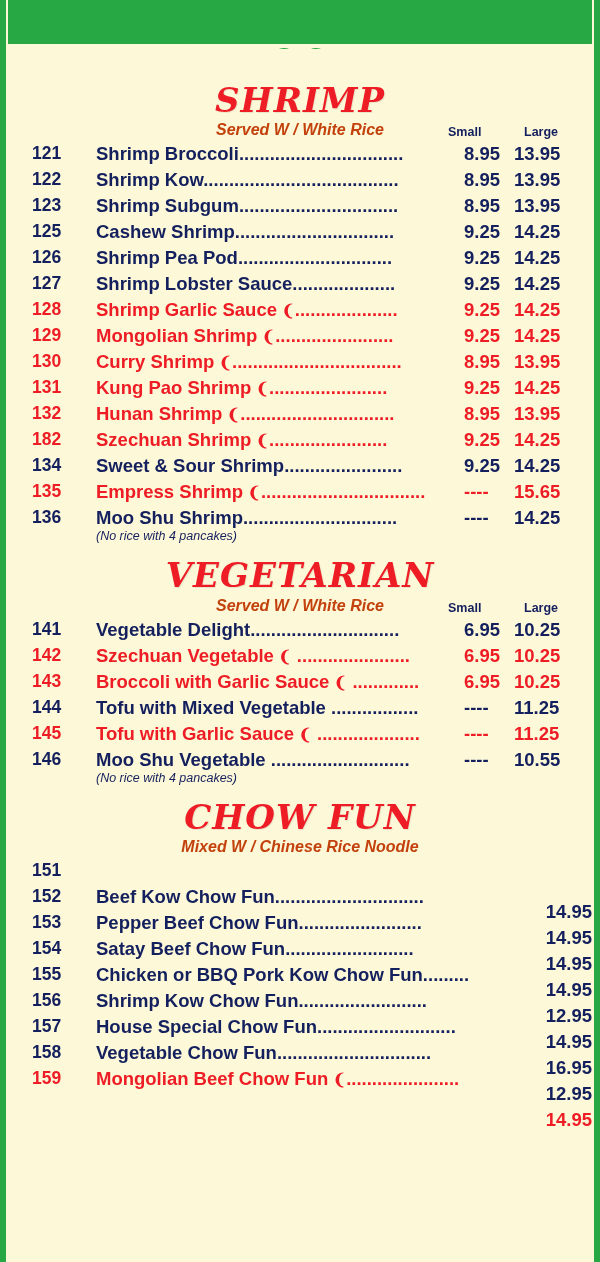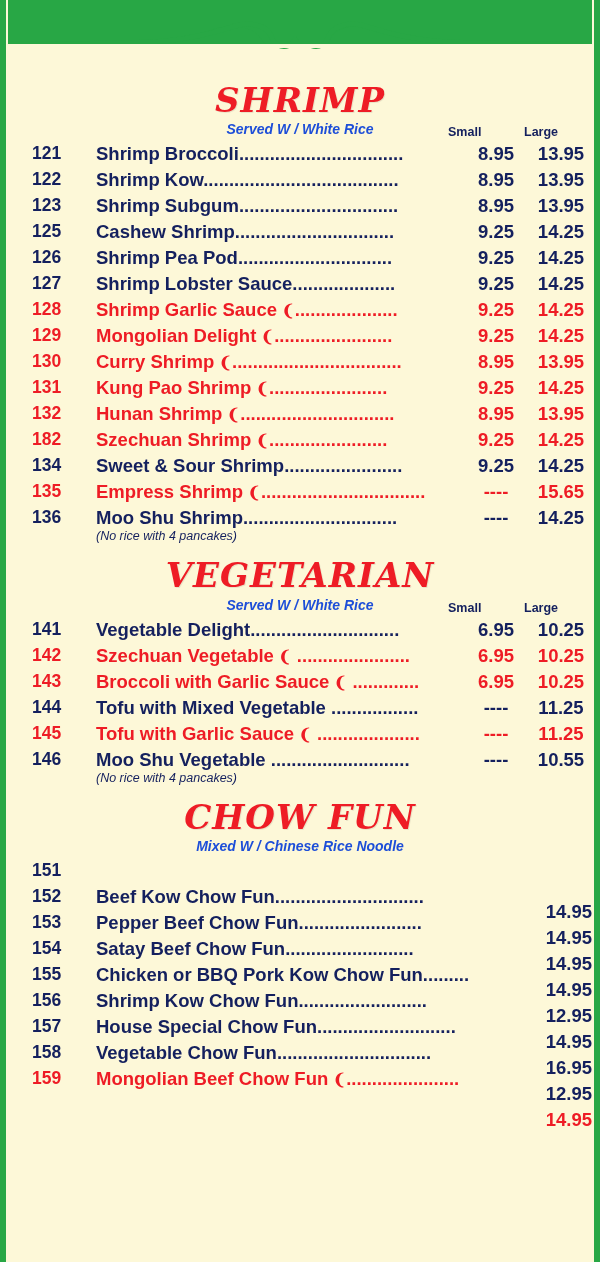--- a/index.html
+++ b/index.html
@@ -65,25 +65,25 @@
     font-style: italic;
     font-weight: bold;
     font-size: 34px;
     letter-spacing: 1px;
     margin: 12px 0 2px 0;
     line-height: 1.1;
     text-shadow: 1px 1px 0 rgba(0,0,0,0.08);
   }
   .section-sub {
     text-align: center;
-    color: #1d4ed8;
+    color: #c2410c;
     font-family: "Liberation Sans", sans-serif;
     font-style: italic;
     font-weight: bold;
-    font-size: 14px;
+    font-size: 16px;
     margin: 0 0 2px 0;
   }
   .sub-row {
     position: relative;
     height: 22px;
   }
   .sub-row .section-sub {
     position: absolute;
     left: 0; right: 0;
     top: 0;
@@ -137,27 +137,27 @@
     overflow: hidden;
   }
   li.item .dots {
     letter-spacing: 0px;
     font-weight: bold;
   }
   li.item .p1 {
     position: absolute;
     right: 72px;
     width: 64px;
-    text-align: center;
+    text-align: left;
   }
   li.item .p2 {
     position: absolute;
-    right: 8px;
+    right: 24px;
     width: 62px;
-    text-align: center;
+    text-align: left;
   }
   li.item .p-single {
     position: absolute;
     right: 8px;
     width: 70px;
     text-align: right;
     margin-top: 41px;
   }
   .blue { color: #14205e; }
   .red  { color: #ee1c25; }
@@ -252,21 +252,21 @@
             <span class="p2">14.25</span>
           </li>
           <li class="item red">
             <span class="num">128</span>
             <span class="nm"><span class="inline-name">Shrimp Garlic Sauce</span><span class="chili"> ❨</span><span class="dots">....................</span></span>
             <span class="p1">9.25</span>
             <span class="p2">14.25</span>
           </li>
           <li class="item red">
             <span class="num">129</span>
-            <span class="nm"><span class="inline-name">Mongolian Delight</span><span class="chili"> ❨</span><span class="dots">.......................</span></span>
+            <span class="nm"><span class="inline-name">Mongolian Shrimp</span><span class="chili"> ❨</span><span class="dots">.......................</span></span>
             <span class="p1">9.25</span>
             <span class="p2">14.25</span>
           </li>
           <li class="item red">
             <span class="num">130</span>
             <span class="nm"><span class="inline-name">Curry Shrimp</span><span class="chili"> ❨</span><span class="dots">.................................</span></span>
             <span class="p1">8.95</span>
             <span class="p2">13.95</span>
           </li>
           <li class="item red">

